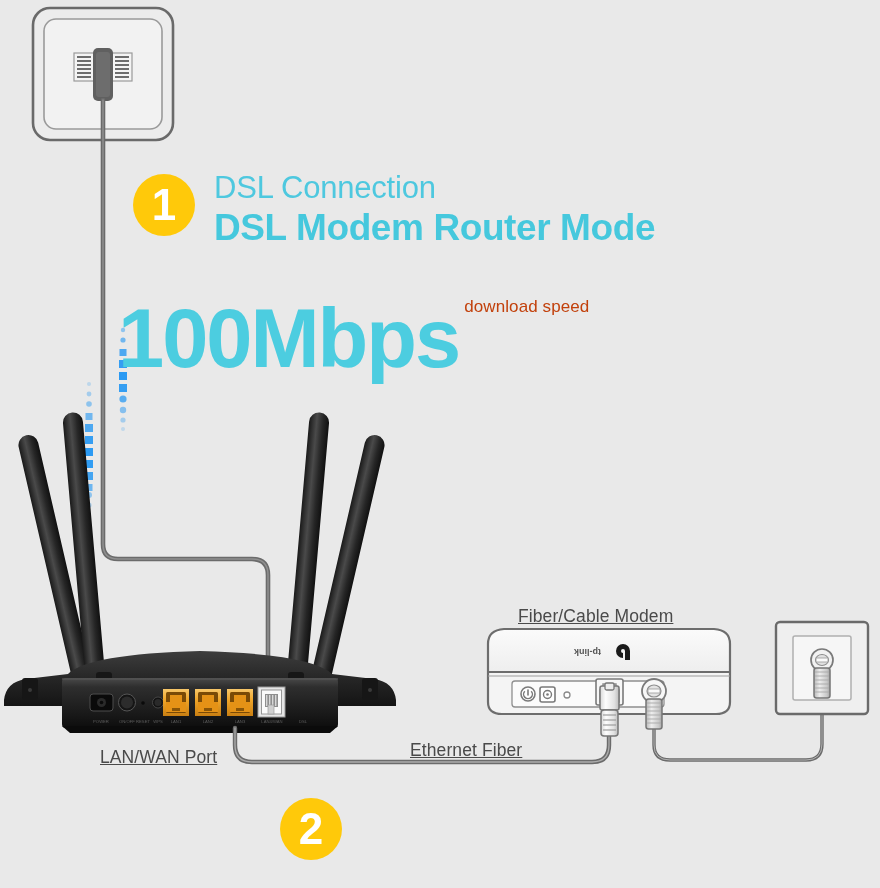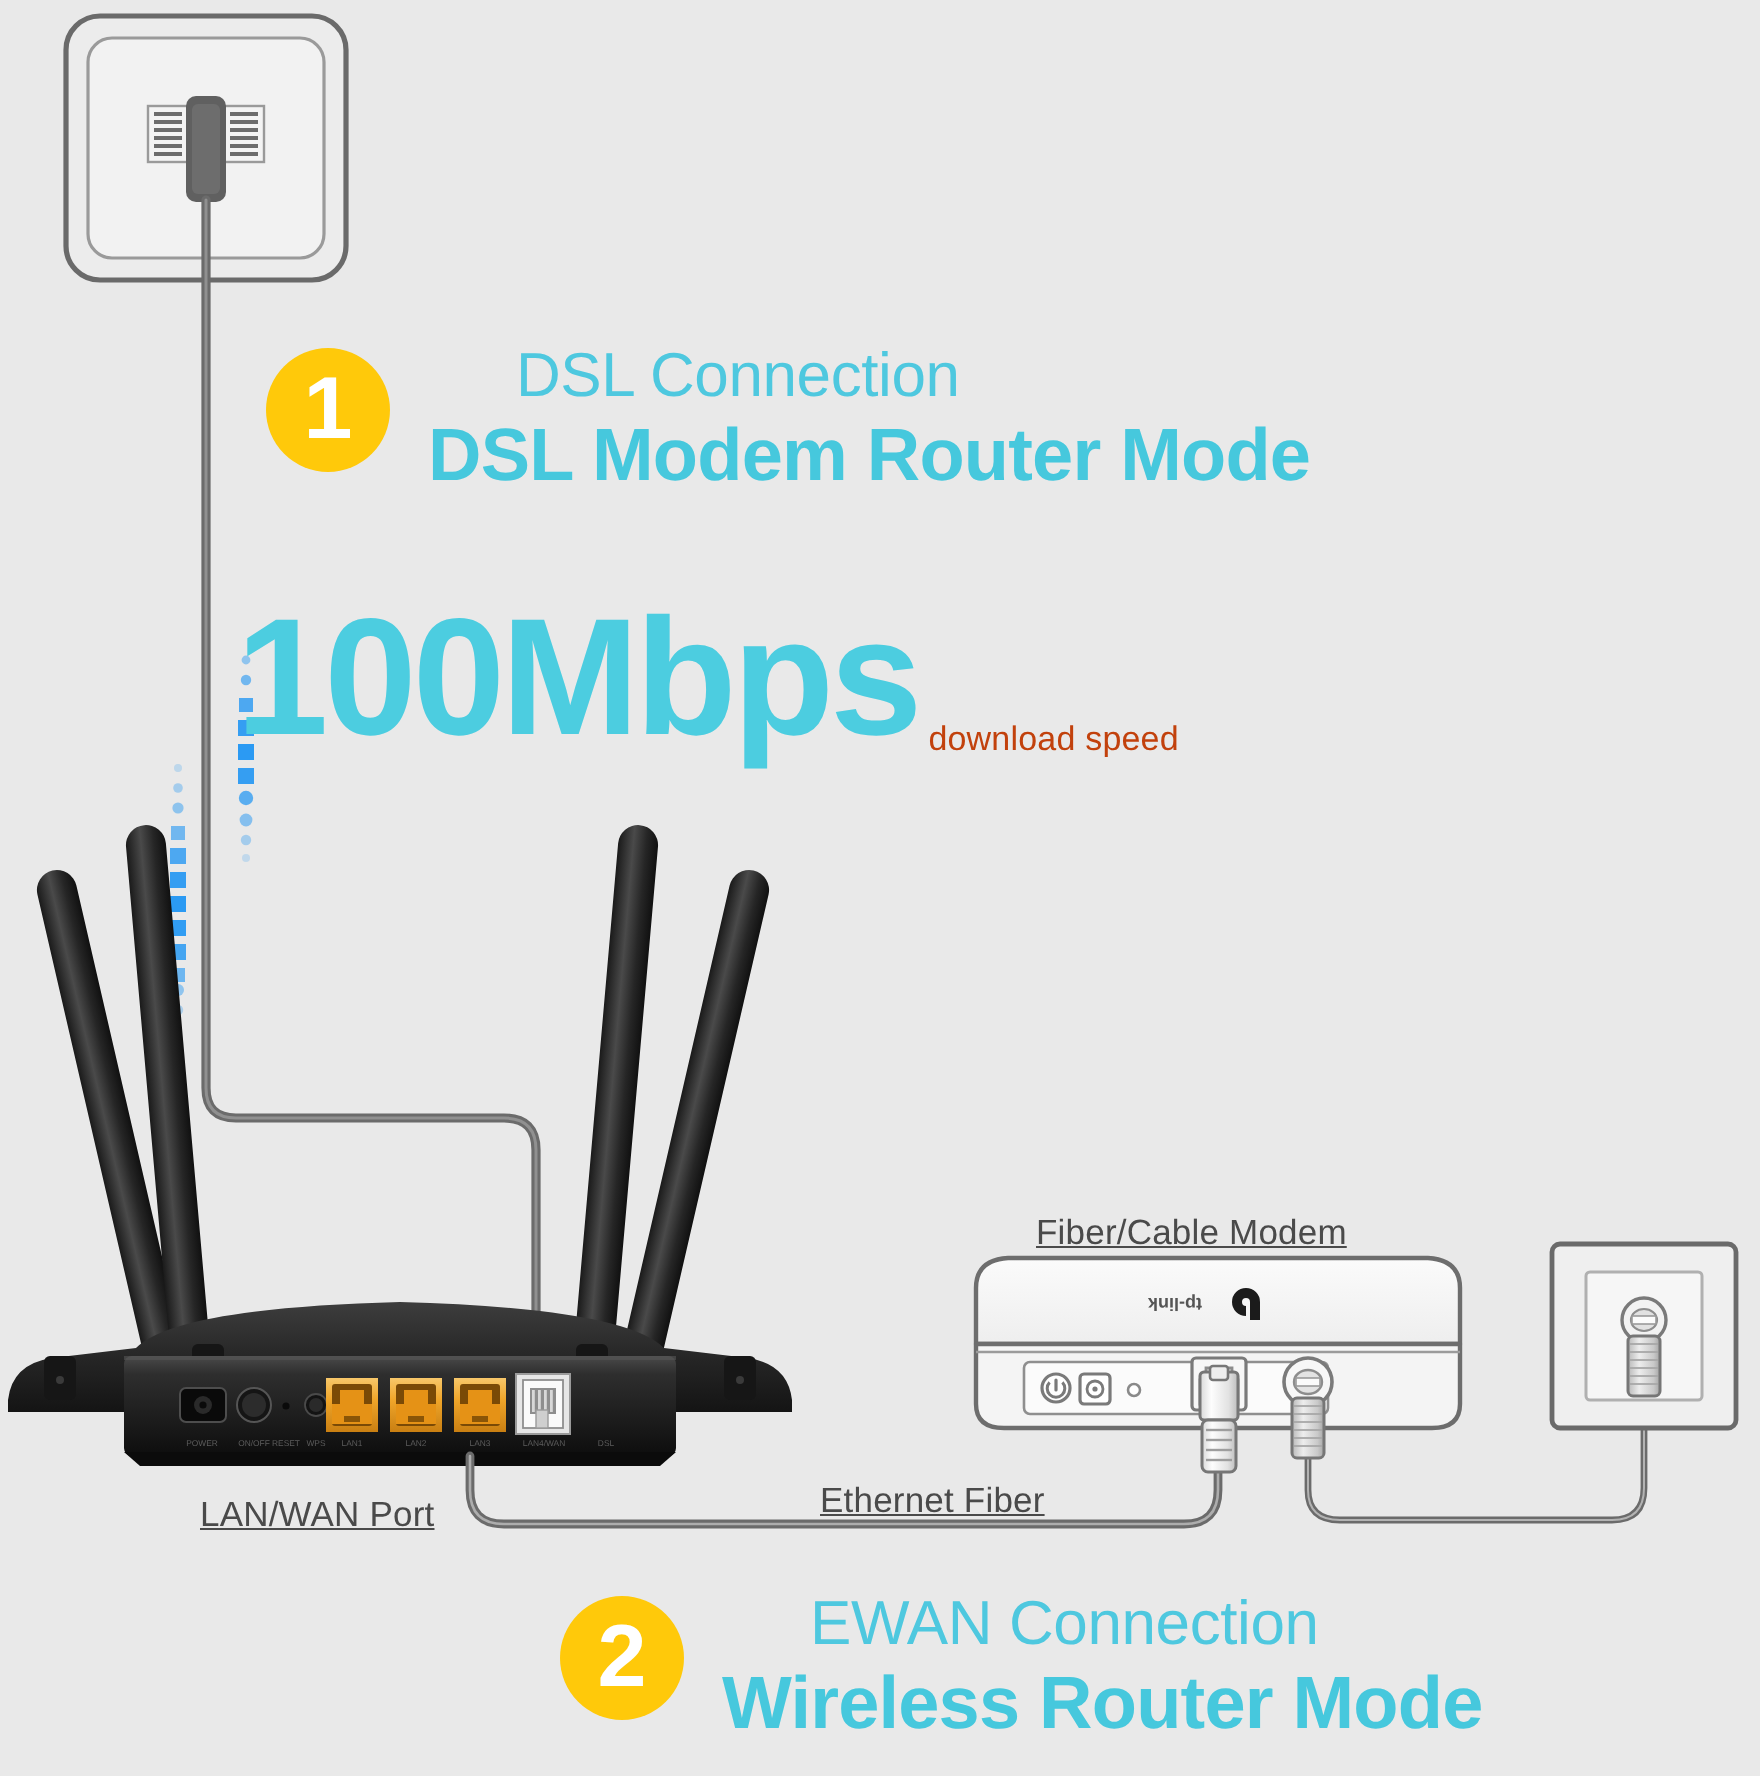--- a/index.html
+++ b/index.html
@@ -22,27 +22,27 @@
     color:#ffffff;
     font-size:44px; font-weight:bold;
     display:flex; align-items:center; justify-content:center;
     line-height:1;
     flex:0 0 auto;
     font-family:"Liberation Sans", sans-serif;
   }
   .step-text { margin-left:19px; margin-top:-3px; }
   .step-sub {
     color:#4ec8df; font-size:31px; line-height:34px;
-    letter-spacing:-0.2px; white-space:nowrap;margin-left:44px;
+    letter-spacing:-0.2px; white-space:nowrap;
   }
   .step-title {
     color:#46c8dd; font-size:37px; font-weight:bold; line-height:45px;
     letter-spacing:-0.4px; white-space:nowrap;
   }
-  .speed-wrap { position:absolute; display:flex; align-items:flex-end; }
+  .speed-wrap { position:absolute; display:flex; align-items:flex-start; }
   .speed-num {
     color:#4ccde0; font-size:83px; font-weight:bold; line-height:83px;
     letter-spacing:-2px;
   }
   .speed-label {
     color:#c2410c; font-size:17px; margin-left:5px; letter-spacing:0.1px;
   }
   .cap {
     position:absolute; color:#4a4a4a; font-size:17.5px; white-space:nowrap;
     letter-spacing:0.1px;
@@ -360,19 +360,15 @@
     <div class="speed-num">100Mbps</div>
     <div class="speed-label">download speed</div>
   </div>
 
   <div class="cap" style="left:100px; top:747px;">LAN/WAN Port</div>
   <div class="cap" style="left:410px; top:740px;">Ethernet Fiber</div>
   <div class="cap" style="left:518px; top:606px;">Fiber/Cable Modem</div>
 
   <div class="step-row" style="left:280px; top:798px;">
     <div class="badge">2</div>
-    <div class="step-text">
-      <div class="step-sub">EWAN Connection</div>
-      <div class="step-title">Wireless Router Mode</div>
-    </div>
   </div>
 
 </div>
 
 </body></html>

